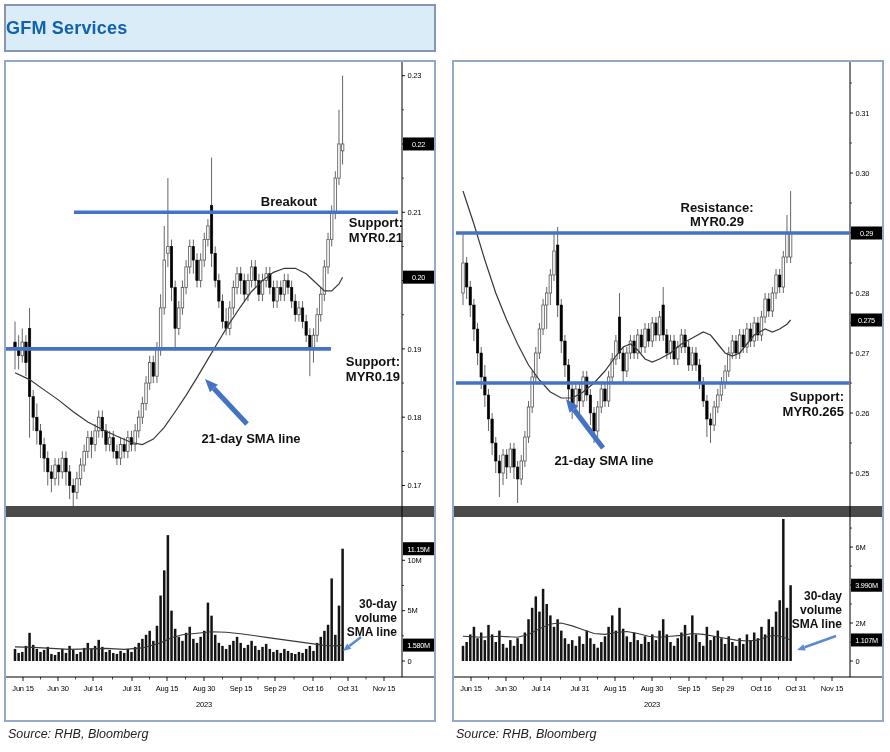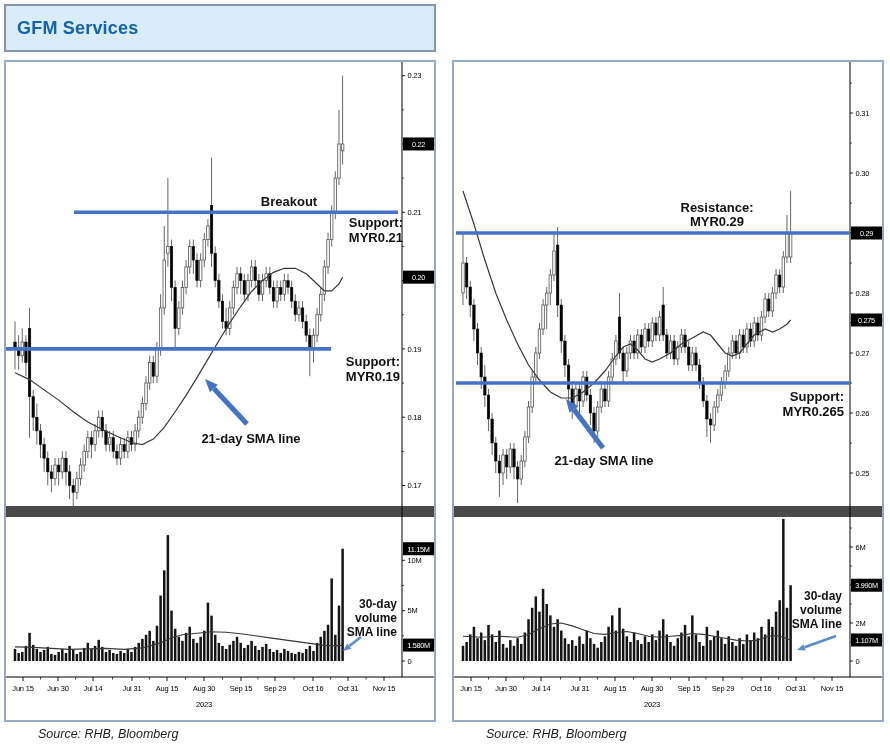--- a/index.html
+++ b/index.html
@@ -1,23 +1,23 @@
 <!DOCTYPE html>
 <html><head>
 <meta charset="utf-8">
 <style>
   html,body{margin:0;padding:0;background:#ffffff;}
   .page{position:relative;width:890px;height:752px;background:#ffffff;overflow:hidden;
         font-family:"Liberation Sans",sans-serif;}
   .panel{position:absolute;top:0;width:432px;height:752px;}
   .chart-header{position:absolute;top:4px;left:0;width:432px;height:48px;box-sizing:border-box;
         background:#d9ecf7;border:2px solid #8796ad;display:flex;align-items:center;}
-  .chart-title{font-size:18px;font-weight:bold;color:#1163ae;padding-left:11px;letter-spacing:0.2px;}
+  .chart-title{font-size:18px;font-weight:bold;color:#1163ae;letter-spacing:0.2px;}
   .chart-svg{position:absolute;top:60px;left:0;width:432px;height:662px;}
-  .source-note{position:absolute;top:727px;left:4px;font-size:12.5px;font-style:italic;color:#222;margin-left:30px;}
+  .source-note{position:absolute;top:727px;left:4px;font-size:12.5px;font-style:italic;color:#222;}
   svg text{font-family:"Liberation Sans",sans-serif;}
 </style>
 </head>
 <body>
 
 <div class="page">
 
   <section class="panel" style="left:4px">
     <div class="chart-header">
       <span class="chart-title">GFM Services</span>

